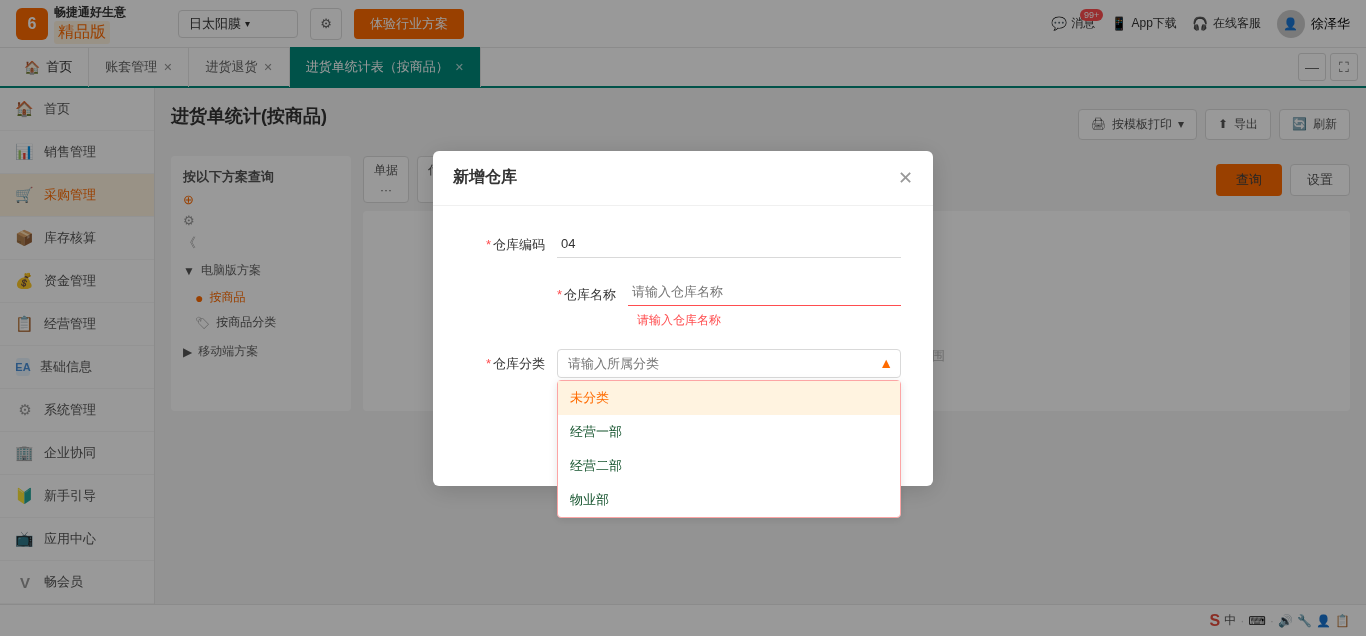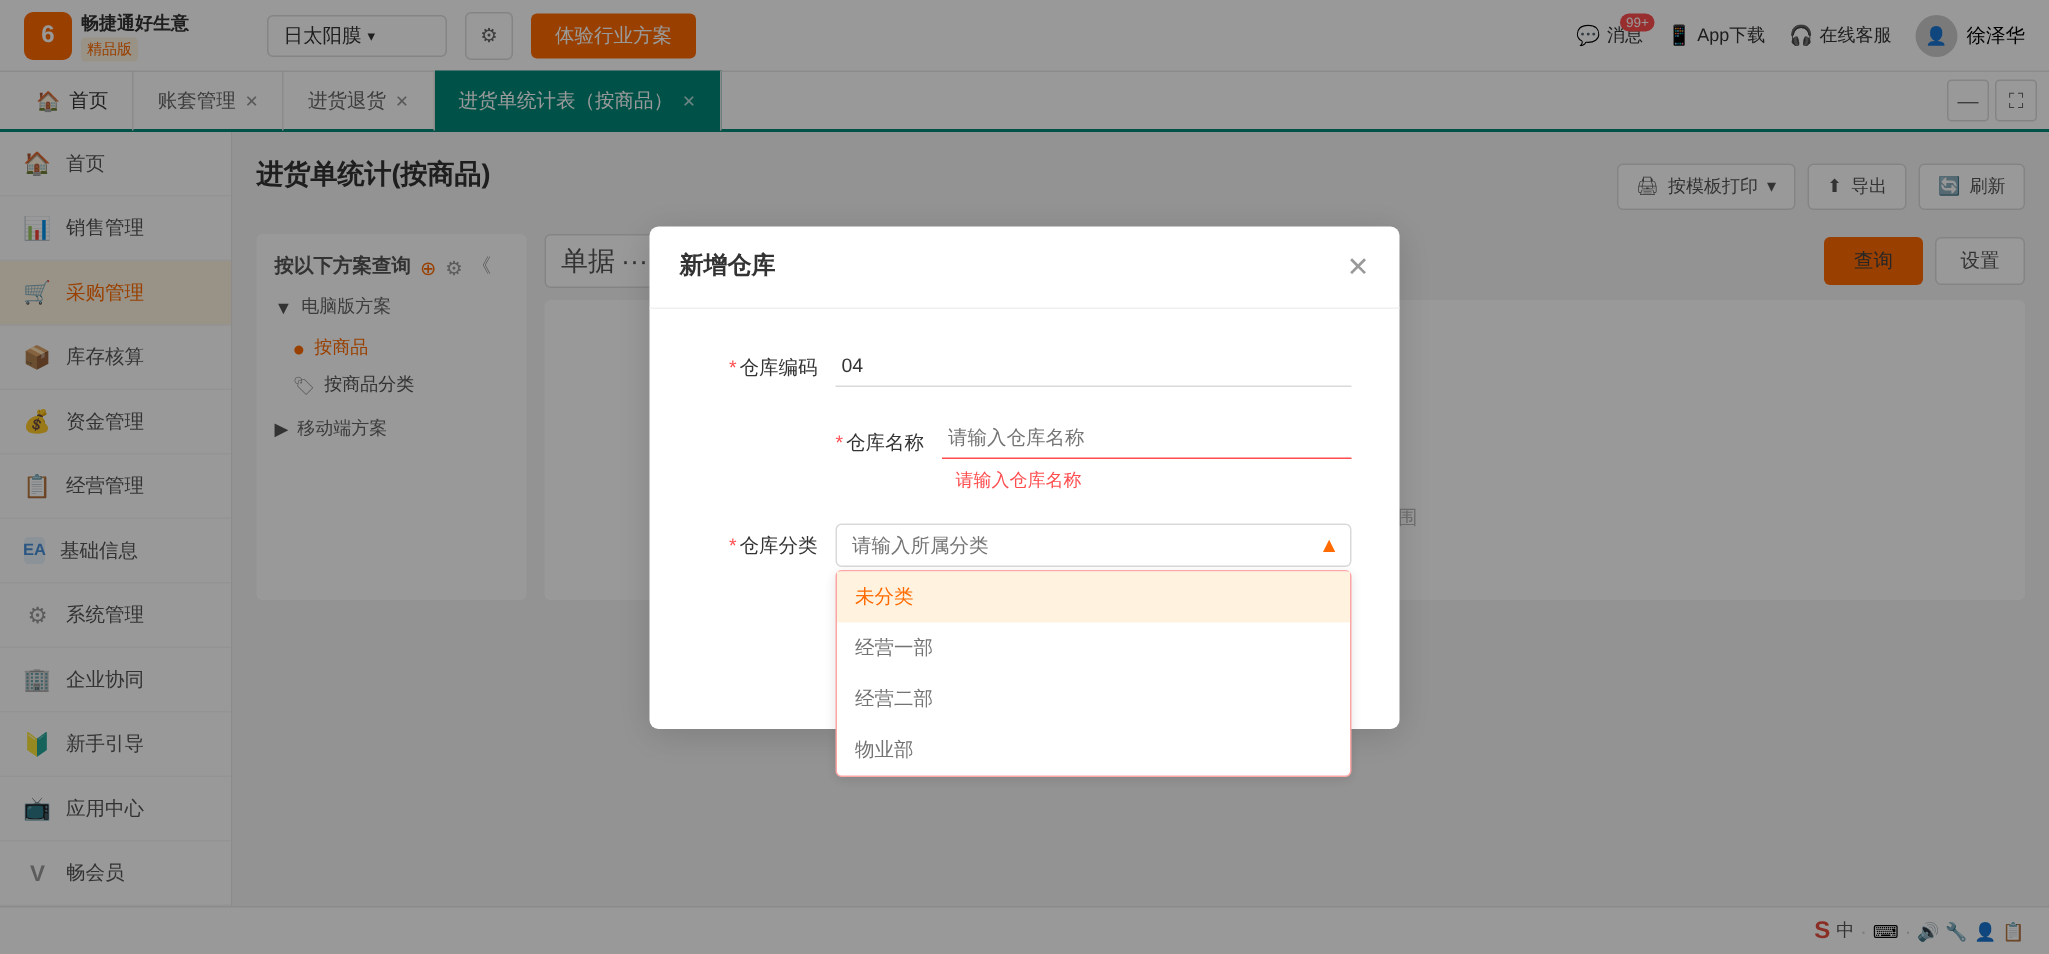--- a/index.html
+++ b/index.html
@@ -70,53 +70,53 @@
     .form-row { display: flex; align-items: flex-start; margin-bottom: 20px; position: relative; }
     .form-label { width: 80px; font-size: 13px; color: #333; padding-top: 6px; text-align: right; margin-right: 12px; flex-shrink: 0; }
     .form-label.required::before { content: '*'; color: #ff4d4f; margin-right: 2px; }
     .form-input { flex: 1; border: none; border-bottom: 1px solid #d9d9d9; padding: 6px 4px; font-size: 13px; color: #333; outline: none; }
     .form-input.error { border-bottom-color: #ff4d4f; }
     .error-msg { color: #ff4d4f; font-size: 12px; margin-top: 2px; }
     .form-select-wrap { flex: 1; position: relative; }
     .form-select-input { width: 100%; border: 1px solid #d9d9d9; border-radius: 4px; padding: 6px 30px 6px 10px; font-size: 13px; color: #999; outline: none; appearance: none; cursor: pointer; }
     .select-arrow { position: absolute; right: 8px; top: 50%; transform: translateY(-50%); color: #ff6b00; font-size: 14px; cursor: pointer; }
     .dropdown-list { position: absolute; top: 100%; left: 0; right: 0; background: #fff; border: 1px solid #fca5a5; border-radius: 4px; box-shadow: 0 2px 8px rgba(0,0,0,0.1); z-index: 200; margin-top: 2px; }
-    .dropdown-item { padding: 8px 12px; cursor: pointer; font-size: 13px; color: #737373; }
+    .dropdown-item { padding: 8px 12px; cursor: pointer; font-size: 13px; color: #14532d; }
     .dropdown-item.selected { background: #fff3e0; color: #ff6b00; }
     .form-textarea { flex: 1; border: none; border-bottom: 1px solid #d9d9d9; padding: 6px 4px; font-size: 13px; color: #333; outline: none; resize: none; height: 32px; }
     .modal-footer { display: flex; justify-content: center; gap: 12px; padding: 12px 20px 24px; }
     .cancel-btn-modal { padding: 8px 24px; border: 1px solid #ddd; border-radius: 4px; cursor: pointer; background: #fff; color: #555; font-size: 13px; }
     .save-btn-modal { padding: 8px 32px; background: #ff6b00; color: #fff; border: none; border-radius: 4px; cursor: pointer; font-size: 13px; }
 
     
     .statusbar { height: 32px; background: #fff; border-top: 1px solid #e8e8e8; display: flex; align-items: center; padding: 0 16px; gap: 12px; position: fixed; bottom: 0; left: 0; right: 0; z-index: 10; }
 
     
     .sidebar-bottom { margin-top: auto; border-top: 1px solid #f0f0f0; padding: 8px; display: flex; align-items: center; gap: 8px; }
 
     
     .content-main { display: flex; gap: 12px; }
     .left-filter { width: 180px; background: #fff; border-radius: 4px; padding: 12px; flex-shrink: 0; }
     .right-content { flex: 1; }
     .right-toolbar { display: flex; align-items: center; gap: 8px; margin-bottom: 8px; }
-    .field-selector { display: flex; align-items: center; gap: 4px; padding: 5px 10px; border: 1px solid #ddd; border-radius: 4px; cursor: pointer; background: #fff; font-size: 18px; color: #555; }
+    .field-selector { display: flex; align-items: center; gap: 4px; padding: 5px 10px; border: 1px solid #ddd; border-radius: 4px; cursor: pointer; background: #fff; font-size: 12px; color: #555; flex-direction: column; }
     .status-selector { display: flex; align-items: center; gap: 4px; padding: 5px 10px; border: 1px solid #ddd; border-radius: 4px; cursor: pointer; background: #fff; font-size: 12px; color: #555; min-width: 120px; }
     .top-right-btns { margin-left: auto; display: flex; gap: 8px; }
   </style>
 </head>
 <body>
 
 <div class="topbar">
   <div class="logo-area">
     <div class="logo-icon">
       <span>6</span>
     </div>
     <div>
       <div style="font-size:12px;color:#333;font-weight:bold;">畅捷通好生意</div>
-      <div style="font-size:10px;color:#ff6b00;background:#fff3e0;padding:1px 4px;border-radius:3px;display:inline-block;">精品版</div>
+      <div style="font-size:16px;color:#ff6b00;background:#fff3e0;padding:1px 4px;border-radius:3px;display:inline-block;">精品版</div>
     </div>
   </div>
 
   <div class="store-selector">
     <span>日太阳膜</span>
     <span class="chevron">▾</span>
   </div>
 
   <div class="settings-btn">
     <span>⚙</span>
@@ -242,21 +242,21 @@
         <div class="refresh-btn">
           <span>🔄</span>
           <span>刷新</span>
         </div>
       </div>
     </div>
 
     <div class="content-main">
 
       <div class="left-filter">
-        <div style="display:flex; align-items:flex-end; gap:6px; margin-bottom:10px;">
+        <div style="display:flex; align-items:flex-start; gap:6px; margin-bottom:10px;flex-direction:column;">
           <span style="font-size:13px;color:#555;font-weight:bold;">按以下方案查询</span>
           <span style="color:#ff6b00;cursor:pointer;">⊕</span>
           <span style="color:#999;cursor:pointer;">⚙</span>
           <span style="color:#999;cursor:pointer;">《</span>
         </div>
         <div class="filter-section">
           <div class="filter-section-title">
             <span style="color:#555;">▼</span>
             <span>电脑版方案</span>
           </div>

